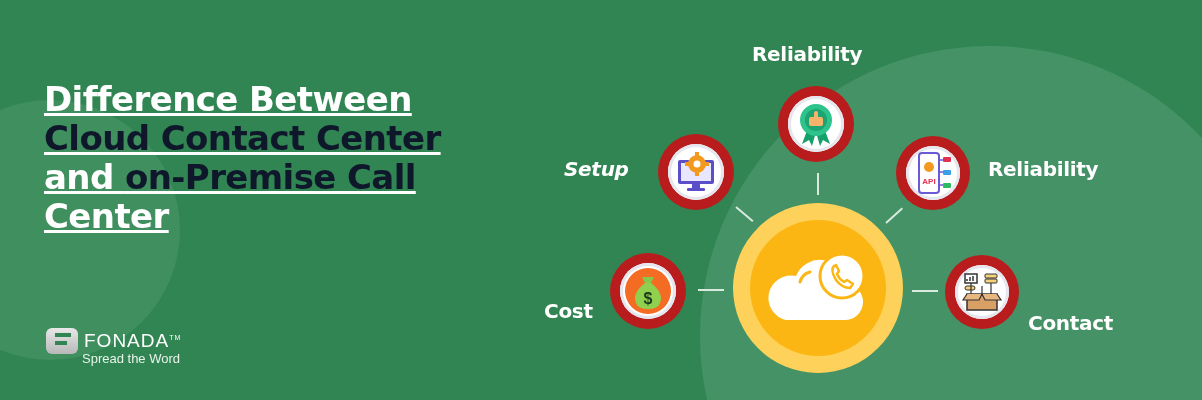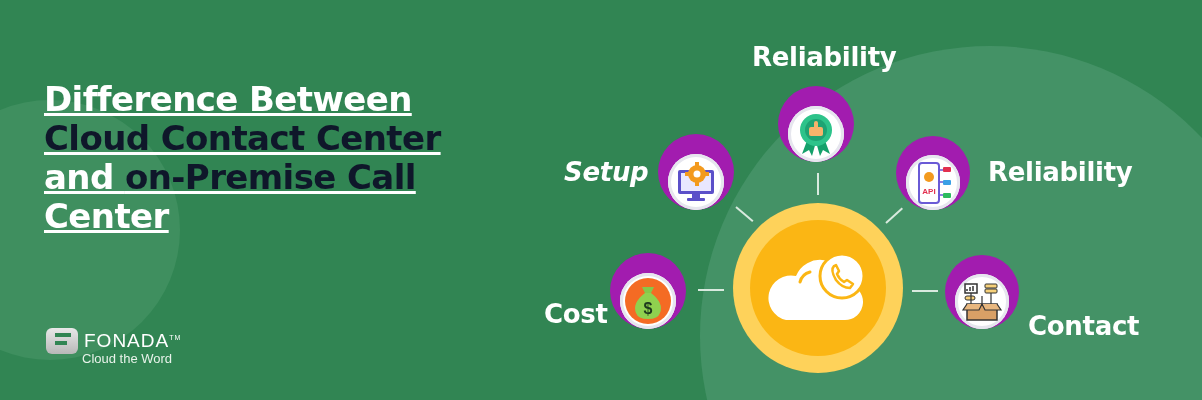--- a/index.html
+++ b/index.html
@@ -9,22 +9,22 @@
   .title{position:absolute;left:44px;top:80px;color:#fff;font-weight:bold;font-size:34px;line-height:39px;letter-spacing:-0.6px;text-decoration:underline;}
   .title .hl{color:#0f172a;}
   .logo{position:absolute;left:46px;top:328px;display:flex;align-items:flex-start;}
   .logo-mark{width:32px;height:26px;border-radius:6px;background:linear-gradient(180deg,#e8e8e8,#b8b8b8);position:relative;margin-right:6px;}
   .logo-mark::before{content:"";position:absolute;left:9px;top:5px;width:16px;height:4px;background:#318553;}
   .logo-mark::after{content:"";position:absolute;left:9px;top:13px;width:12px;height:4px;background:#318553;}
   .logo-text{display:flex;flex-direction:column;}
   .logo-name{color:#fff;font-size:19px;letter-spacing:1px;line-height:20px;font-family:"Liberation Sans",sans-serif;}
   .logo-name sup{font-size:7px;}
   .logo-tag{color:#e8f3ea;font-size:13px;line-height:15px;margin-left:-2px;font-family:"Liberation Sans",sans-serif;}
-  .label{position:absolute;color:#fff;font-weight:bold;font-size:26px;letter-spacing:-0.3px;text-align:center;}
-  .node{position:absolute;border-radius:50%;background:#a21caf;display:flex;align-items:flex-end;justify-content:center;}
+  .label{position:absolute;color:#fff;font-weight:bold;font-size:20px;letter-spacing:-0.3px;text-align:center;}
+  .node{position:absolute;border-radius:50%;background:#b91c1c;display:flex;align-items:center;justify-content:center;}
   .node .inner{width:74%;height:74%;border-radius:50%;background:#fff;display:flex;align-items:center;justify-content:center;box-shadow:inset 0 0 0 3px #e6e6ee;}
   .spoke{position:absolute;height:2px;background:#d9eadf;transform-origin:0 50%;}
   .hub{position:absolute;left:733px;top:203px;width:170px;height:170px;border-radius:50%;background:#fed25a;display:flex;align-items:center;justify-content:center;}
   .hub .core{width:136px;height:136px;border-radius:50%;background:#fbb614;display:flex;align-items:center;justify-content:center;}
 </style>
 </head>
 <body>
 
 <div class="bg-circle-left"></div>
 <div class="bg-circle-right"></div>
@@ -33,21 +33,21 @@
   <div>Difference Between</div>
   <div class="hl">Cloud Contact Center</div>
   <div><span>and </span><span class="hl">on-Premise Call</span></div>
   <div>Center</div>
 </div>
 
 <div class="logo">
   <div class="logo-mark"></div>
   <div class="logo-text">
     <div class="logo-name"><span>FONADA</span><sup>TM</sup></div>
-    <div class="logo-tag">Cloud the Word</div>
+    <div class="logo-tag">Spread the Word</div>
   </div>
 </div>
 
 <div class="spoke" style="left:818px;top:172px;width:22px;transform:rotate(90deg);"></div>
 <div class="spoke" style="left:736px;top:206px;width:22px;transform:rotate(40deg);"></div>
 <div class="spoke" style="left:886px;top:222px;width:22px;transform:rotate(-42deg);"></div>
 <div class="spoke" style="left:698px;top:289px;width:26px;"></div>
 <div class="spoke" style="left:912px;top:290px;width:26px;"></div>
 
 <div class="hub">

